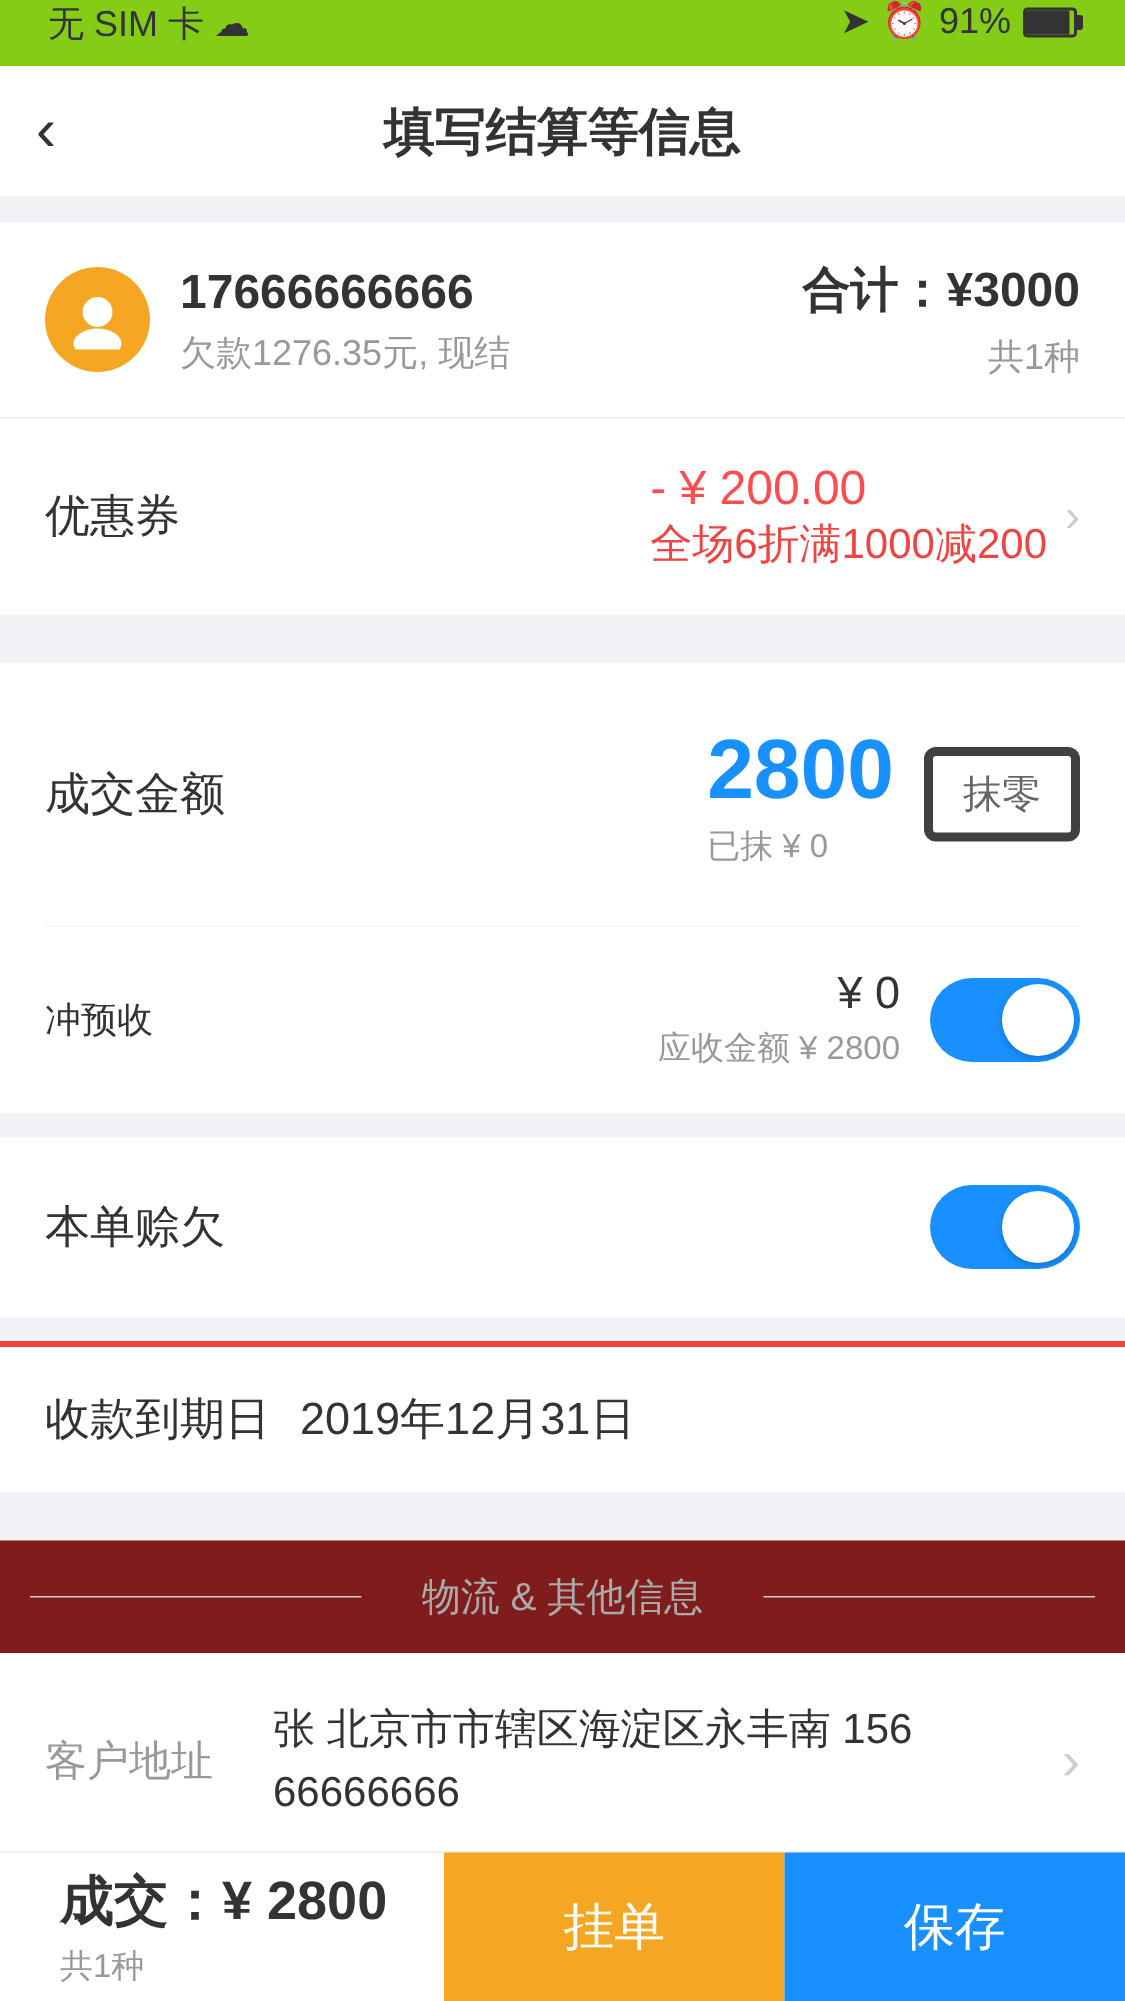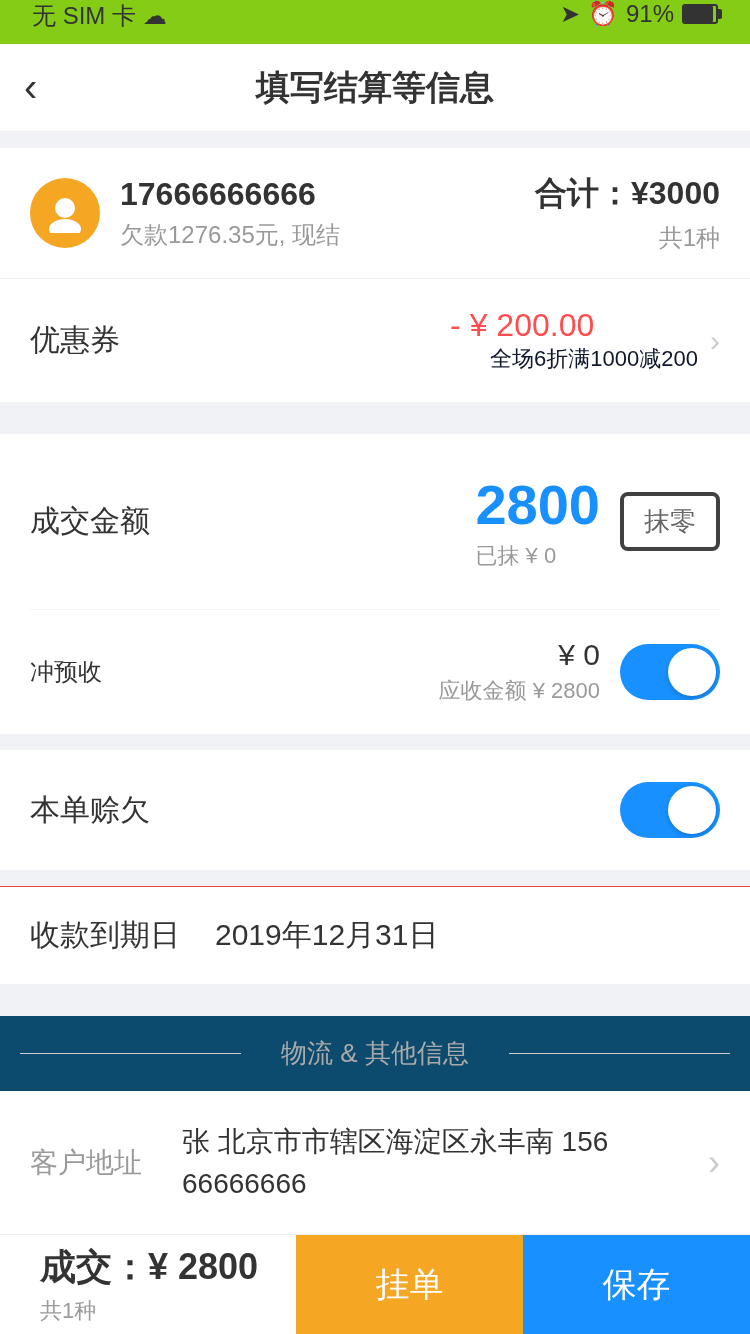--- a/index.html
+++ b/index.html
@@ -92,21 +92,21 @@
       display: flex;
       align-items: center;
       justify-content: space-between;
       padding: 28px 30px;
       background: #fff;
       border-top: 1px solid #f0f0f0;
     }
     .coupon-label { font-size: 30px; color: #333; }
     .coupon-right { display: flex; align-items: center; gap: 12px; }
     .coupon-discount { font-size: 32px; color: #ff4d4f; font-weight: 500; }
-    .coupon-desc { font-size: 22px; color: #0f172a; margin-left: 40px; }
+    .coupon-desc { font-size: 28px; color: #ef4444; }
     .chevron-right {
       color: #ccc;
       font-size: 30px;
       line-height: 1;
     }
 
     
     .divider-section {
       height: 16px;
       background: #f0f2f5;
@@ -122,21 +122,21 @@
       display: flex;
       align-items: center;
       justify-content: space-between;
       padding: 38px 0;
       border-bottom: 1px solid #f5f5f5;
     }
     .amount-label { font-size: 30px; color: #333; }
     .amount-right { display: flex; align-items: center; gap: 20px; }
     .amount-value { font-size: 56px; font-weight: 600; color: #1890ff; }
     .round-btn {
-      border: 4px solid #404040;
+      border: 6px solid #404040;
       border-radius: 8px;
       padding: 8px 20px;
       font-size: 26px;
       color: #666;
       background: #fff;
       cursor: pointer;
     }
     .amount-sub { font-size: 22px; color: #999; margin-top: 4px; }
 
     
@@ -190,21 +190,21 @@
       align-items: center;
       padding: 28px 30px;
       background: #fff;
       border-top: 1px solid #f5f5f5;
     }
     .duedate-label { font-size: 30px; color: #333; margin-right: 20px; }
     .duedate-value { font-size: 30px; color: #333; }
 
     
     .logistics-divider {
-      background: #0c4a6e;
+      background: #7f1d1d;
       display: flex;
       align-items: center;
       justify-content: center;
       padding: 20px 0;
     }
     .logistics-line {
       flex: 1;
       height: 1px;
       background: #ccc;
       margin: 0 20px;
@@ -362,21 +362,21 @@
     </div>
   </div>
 
   <div class="divider-section"></div>
 
   <div class="debt-row white-card">
     <span class="debt-label">本单赊欠</span>
     <div class="toggle"></div>
   </div>
 
-  <div class="duedate-row white-card" style="margin-top:0; border-top:1px solid #ef4444;gap:15px;">
+  <div class="duedate-row white-card" style="margin-top:0; border-top:4px solid #ef4444;">
     <span class="duedate-label">收款到期日</span>
     <span class="duedate-value">2019年12月31日</span>
   </div>
 
   <div class="divider-section"></div>
 
   <div class="logistics-divider">
     <div class="logistics-line"></div>
     <span class="logistics-text">物流 &amp; 其他信息</span>
     <div class="logistics-line"></div>

